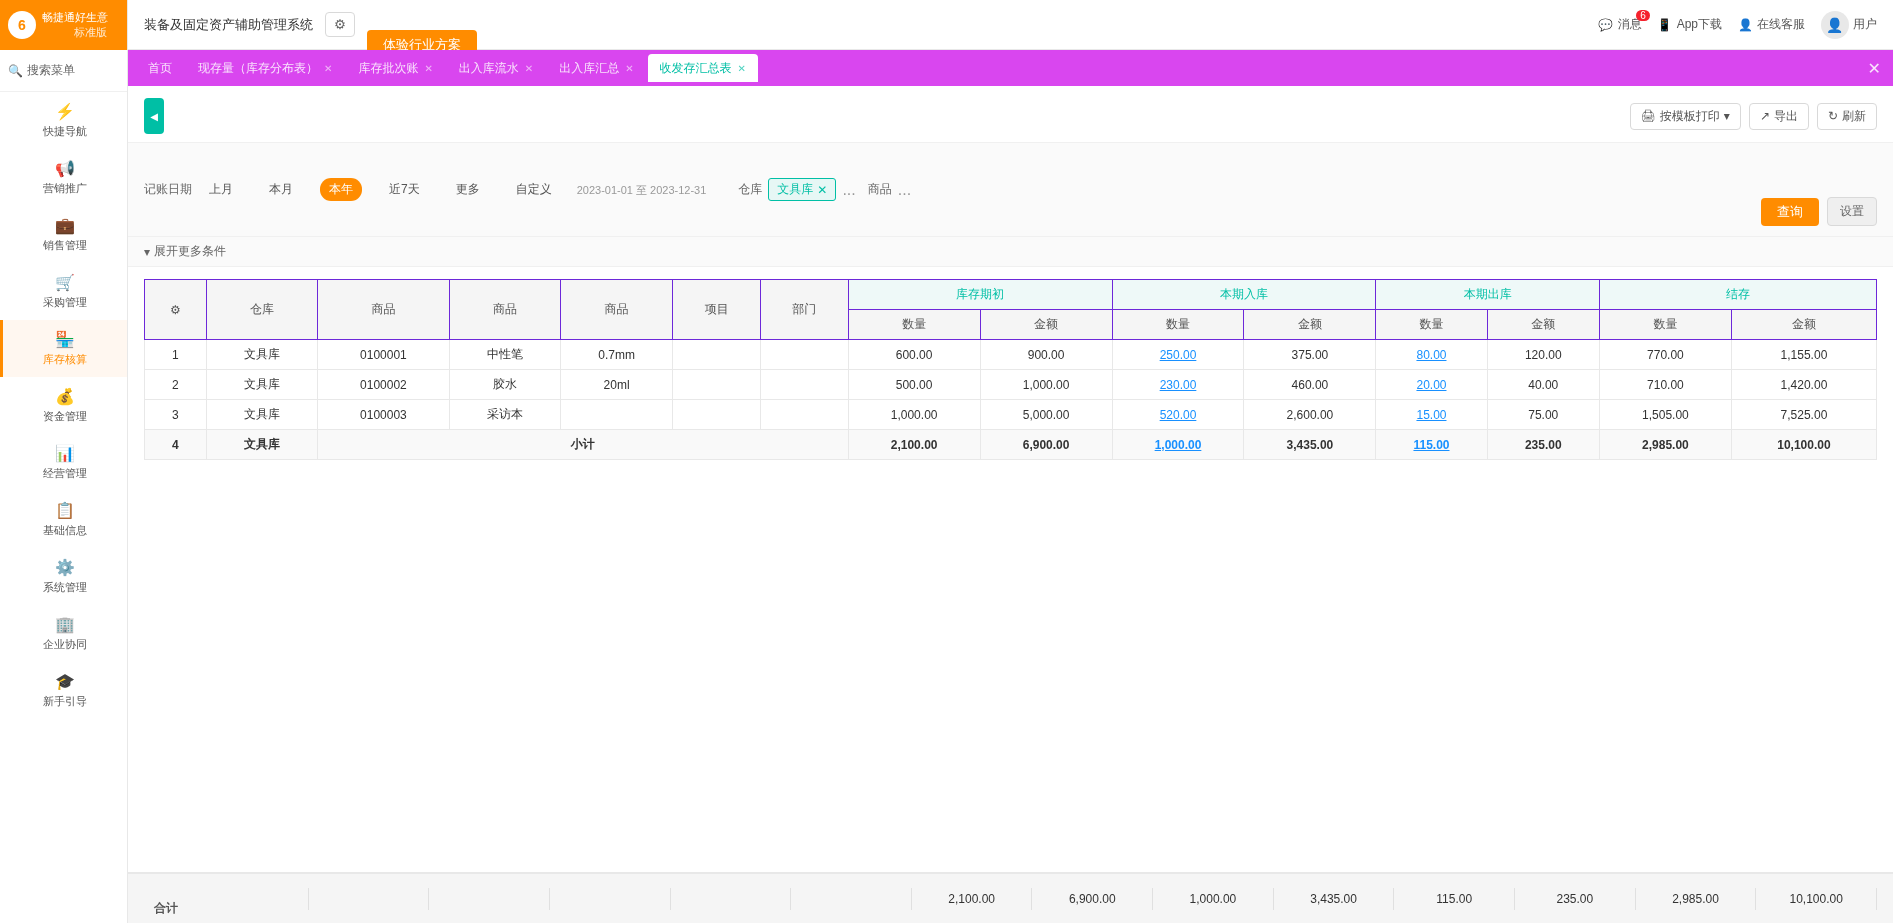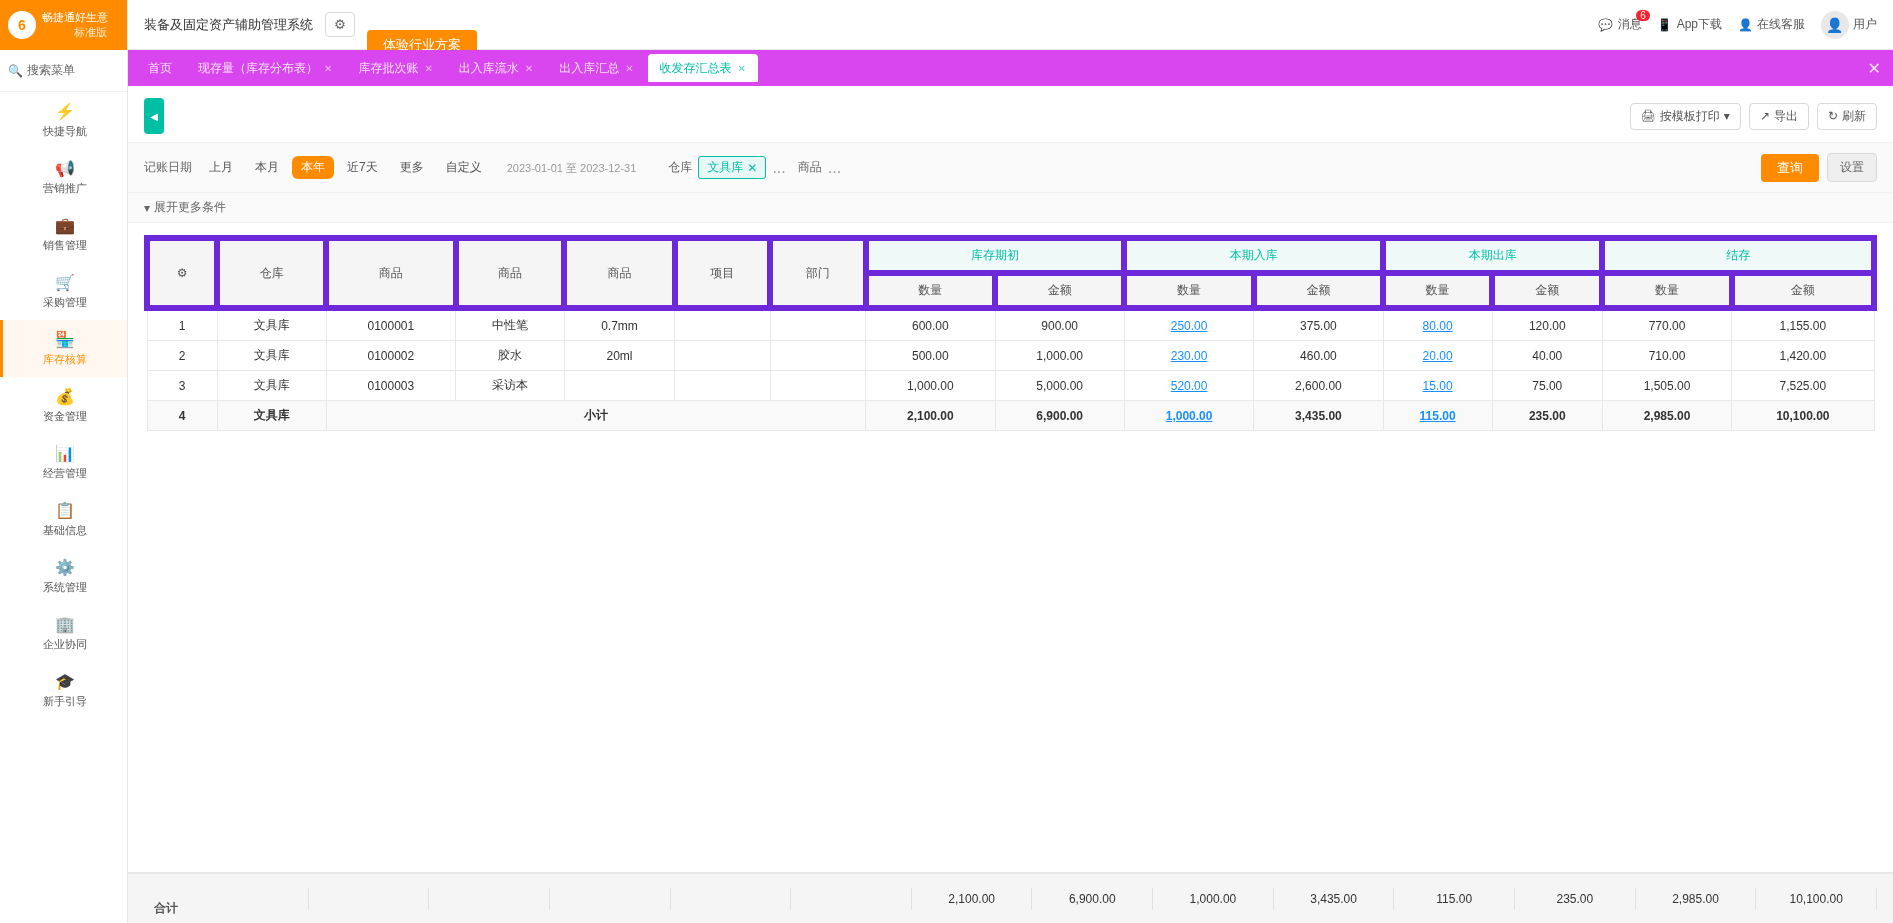--- a/index.html
+++ b/index.html
@@ -46,40 +46,40 @@
     
     .page-header { padding: 12px 16px 8px; border-bottom: 1px solid #f0f0f0; display: flex; align-items: center; justify-content: space-between; }
     .page-title { font-size: 15px; font-weight: bold; color: #333; }
     .page-actions { display: flex; align-items: center; gap: 8px; }
     .action-btn { display: flex; align-items: center; gap: 4px; padding: 4px 10px; border: 1px solid #d9d9d9; border-radius: 4px; background: #fff; cursor: pointer; font-size: 12px; color: #555; }
 
     
     .filter-bar { padding: 10px 16px; background: #fafafa; border-bottom: 1px solid #f0f0f0; display: flex; align-items: center; gap: 12px; flex-wrap: wrap; }
     .filter-section { display: flex; align-items: center; gap: 8px; }
     .filter-label { color: #666; font-size: 12px; white-space: nowrap; }
-    .filter-tag-group { display: flex; align-items: center; gap: 4px; }
+    .filter-tag-group { display: flex; align-items: center; gap: 18px; }
     .filter-tag { padding: 2px 8px; border-radius: 3px; cursor: pointer; font-size: 12px; color: #555; border: 1px solid transparent; }
-    .filter-tag.active { background: #ff8c00; color: #fff; border-radius: 6px; }
+    .filter-tag.active { background: #ff8c00; color: #fff; border-radius: 11px; }
     .date-range { font-size: 11px; color: #999; margin-top: 2px; }
     .filter-warehouse { display: flex; align-items: center; gap: 6px; margin-left: 20px; }
     .warehouse-tag { display: flex; align-items: center; gap: 4px; padding: 2px 8px; background: #e6f7f5; border: 1px solid #00bfa5; border-radius: 3px; color: #00bfa5; font-size: 12px; }
     .warehouse-tag-close { cursor: pointer; }
     .more-dots { color: #999; cursor: pointer; font-size: 16px; }
     .filter-product { display: flex; align-items: center; gap: 6px; }
     .query-btn { background: #ff8c00; color: #fff; border: none; border-radius: 4px; padding: 5px 16px; cursor: pointer; font-size: 13px; }
     .settings-link { color: #666; font-size: 12px; cursor: pointer; border: 1px solid #d9d9d9; border-radius: 4px; padding: 5px 12px; }
 
     
     .expand-filter { padding: 6px 16px; background: #fafafa; border-bottom: 1px solid #f0f0f0; display: flex; align-items: center; }
     .expand-btn { display: flex; align-items: center; gap: 4px; color: #666; font-size: 12px; cursor: pointer; background: none; border: none; }
 
     
     .table-container { padding: 12px 16px; }
     .data-table { width: 100%; border-collapse: collapse; font-size: 12px; }
-    .data-table th { background: #f5f5f5; border: 6px solid #6d28d9; padding: 6px 10px; text-align: center; color: #555; font-weight: normal; white-space: nowrap; }
+    .data-table th { background: #f5f5f5; border: 1px solid #6d28d9; padding: 6px 10px; text-align: center; color: #555; font-weight: normal; white-space: nowrap; }
     .data-table td { border: 1px solid #e8e8e8; padding: 6px 10px; text-align: center; color: #333; }
     .data-table .total-row td { font-weight: bold; background: #f9f9f9; }
     .data-table .link-cell { color: #1890ff; cursor: pointer; text-decoration: underline; }
     .col-header-group { background: #eef9f8 !important; color: #00bfa5 !important; font-weight: bold; }
     .th-gear { background: #f5f5f5; border: 1px solid #e8e8e8; padding: 6px 10px; text-align: center; }
 
     
     .bottom-summary { position: sticky; bottom: 0; background: #f5f5f5; border-top: 2px solid #e8e8e8; padding: 6px 16px; display: flex; align-items: center; }
     .summary-label { color: #555; font-weight: bold; padding: 0 10px; margin-top: 20px; }
     .summary-values { display: flex; gap: 0; flex: 1; }
@@ -252,21 +252,21 @@
         <div class="warehouse-tag">
           <span>文具库</span>
           <span class="warehouse-tag-close">✕</span>
         </div>
         <span class="more-dots">...</span>
       </div>
       <div class="filter-product">
         <span class="filter-label">商品</span>
         <span class="more-dots">...</span>
       </div>
-      <div style="margin-left:auto; display:flex; gap:8px; align-items:center;">
+      <div style="margin-left:auto; display:flex; gap:8px; align-items:center;margin-top:44px;">
         <button class="query-btn">查询</button>
         <button class="settings-link">设置</button>
       </div>
     </div>
 
     <div class="expand-filter">
       <button class="expand-btn">
         <span>▾</span>
         <span>展开更多条件</span>
       </button>

